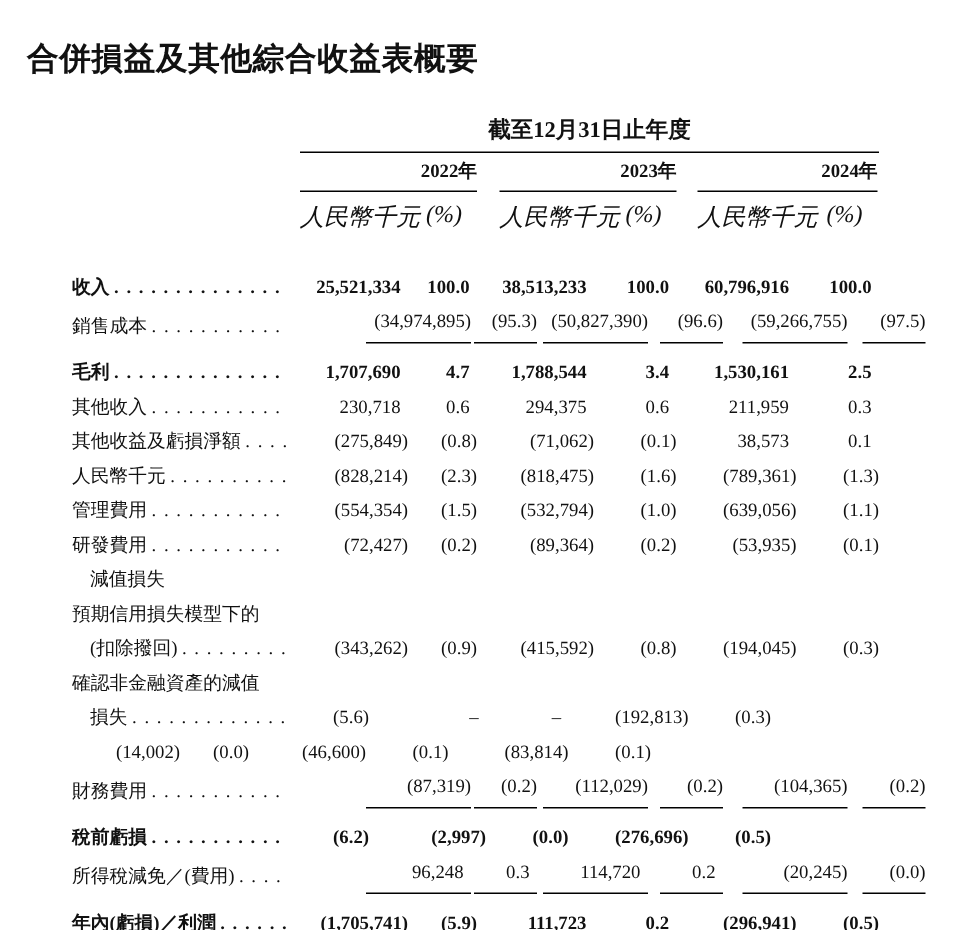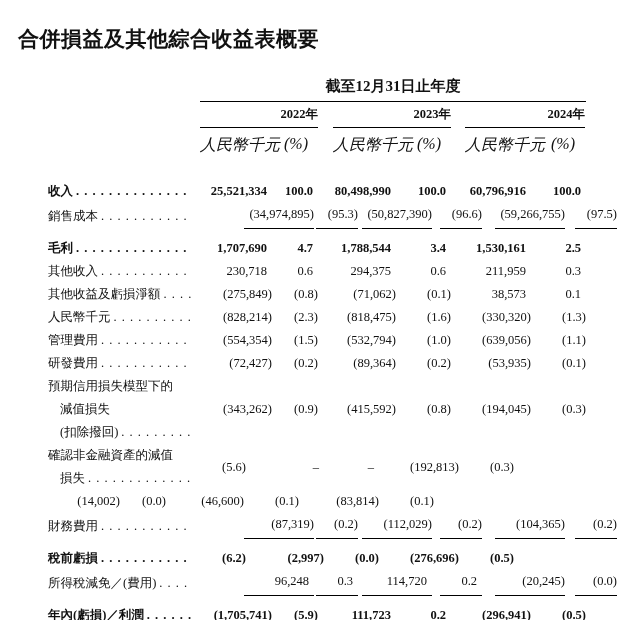--- a/index.html
+++ b/index.html
@@ -32,21 +32,21 @@
   .year-label {
     text-align: right; font-weight: 700;
     padding: 4px 0; border-bottom: 1.4px solid #000;
   }
   .unit-row {
     display: flex; justify-content: space-between;
     font-style: italic; padding-top: 7px; font-size: 16px;
   }
   .pct-label { padding-right: 10px; }
   .tbody { margin-top: 24px; }
-  .row { display: flex; align-items: center; line-height: 23px; }
+  .row { display: flex; align-items: flex-end; line-height: 23px; }
   .row.sep { margin-bottom: 8px; }
   .row.bold { font-weight: 700; }
   .row-label { width: 152px; padding-right: 8px; display: flex; flex-direction: column; }
   .label-line { display: flex; align-items: baseline; white-space: nowrap; }
   .label-line.cont { padding-left: 12px; }
   .leader { flex: 1; overflow: hidden; white-space: nowrap; margin-left: 3px; }
   .leader::after {
     content: ". . . . . . . . . . . . . . . . . . . . . . . . . . . . . . . . .";
     letter-spacing: 1px;
   }
@@ -99,21 +99,21 @@
     <div class="tbody" id="tbody">
         <div class="row bold">
           <div class="row-label">
             <div class="label-line">
               <span class="label-text">收入</span>
               <span class="leader"></span>
             </div>
           </div>
           <div class="cell c0 amt"><span class="cell-inner hang">25,521,334</span></div>
           <div class="cell c1 pct"><span class="cell-inner hang">100.0</span></div>
-          <div class="cell c2 amt"><span class="cell-inner hang">80,498,990</span></div>
+          <div class="cell c2 amt"><span class="cell-inner hang">38,513,233</span></div>
           <div class="cell c3 pct"><span class="cell-inner hang">100.0</span></div>
           <div class="cell c4 amt"><span class="cell-inner hang">60,796,916</span></div>
           <div class="cell c5 pct"><span class="cell-inner hang">100.0</span></div>
         </div>
         <div class="row sep">
           <div class="row-label">
             <div class="label-line">
               <span class="label-text">銷售成本</span>
               <span class="leader"></span>
             </div>
@@ -171,21 +171,21 @@
           <div class="row-label">
             <div class="label-line">
               <span class="label-text">人民幣千元</span>
               <span class="leader"></span>
             </div>
           </div>
           <div class="cell c0 amt"><span class="cell-inner">(828,214)</span></div>
           <div class="cell c1 pct"><span class="cell-inner">(2.3)</span></div>
           <div class="cell c2 amt"><span class="cell-inner">(818,475)</span></div>
           <div class="cell c3 pct"><span class="cell-inner">(1.6)</span></div>
-          <div class="cell c4 amt"><span class="cell-inner">(330,320)</span></div>
+          <div class="cell c4 amt"><span class="cell-inner">(789,361)</span></div>
           <div class="cell c5 pct"><span class="cell-inner">(1.3)</span></div>
         </div>
         <div class="row">
           <div class="row-label">
             <div class="label-line">
               <span class="label-text">管理費用</span>
               <span class="leader"></span>
             </div>
           </div>
           <div class="cell c0 amt"><span class="cell-inner">(554,354)</span></div>
@@ -204,25 +204,25 @@
           </div>
           <div class="cell c0 amt"><span class="cell-inner">(72,427)</span></div>
           <div class="cell c1 pct"><span class="cell-inner">(0.2)</span></div>
           <div class="cell c2 amt"><span class="cell-inner">(89,364)</span></div>
           <div class="cell c3 pct"><span class="cell-inner">(0.2)</span></div>
           <div class="cell c4 amt"><span class="cell-inner">(53,935)</span></div>
           <div class="cell c5 pct"><span class="cell-inner">(0.1)</span></div>
         </div>
         <div class="row">
           <div class="row-label">
-            <div class="label-line">
-              <span class="label-text">預期信用損失模型下的</span>
-            </div>
             <div class="label-line cont">
               <span class="label-text">減值損失</span>
+            </div>
+            <div class="label-line">
+              <span class="label-text">預期信用損失模型下的</span>
             </div>
             <div class="label-line cont">
               <span class="label-text">(扣除撥回)</span>
               <span class="leader"></span>
             </div>
           </div>
           <div class="cell c0 amt"><span class="cell-inner">(343,262)</span></div>
           <div class="cell c1 pct"><span class="cell-inner">(0.9)</span></div>
           <div class="cell c2 amt"><span class="cell-inner">(415,592)</span></div>
           <div class="cell c3 pct"><span class="cell-inner">(0.8)</span></div>

